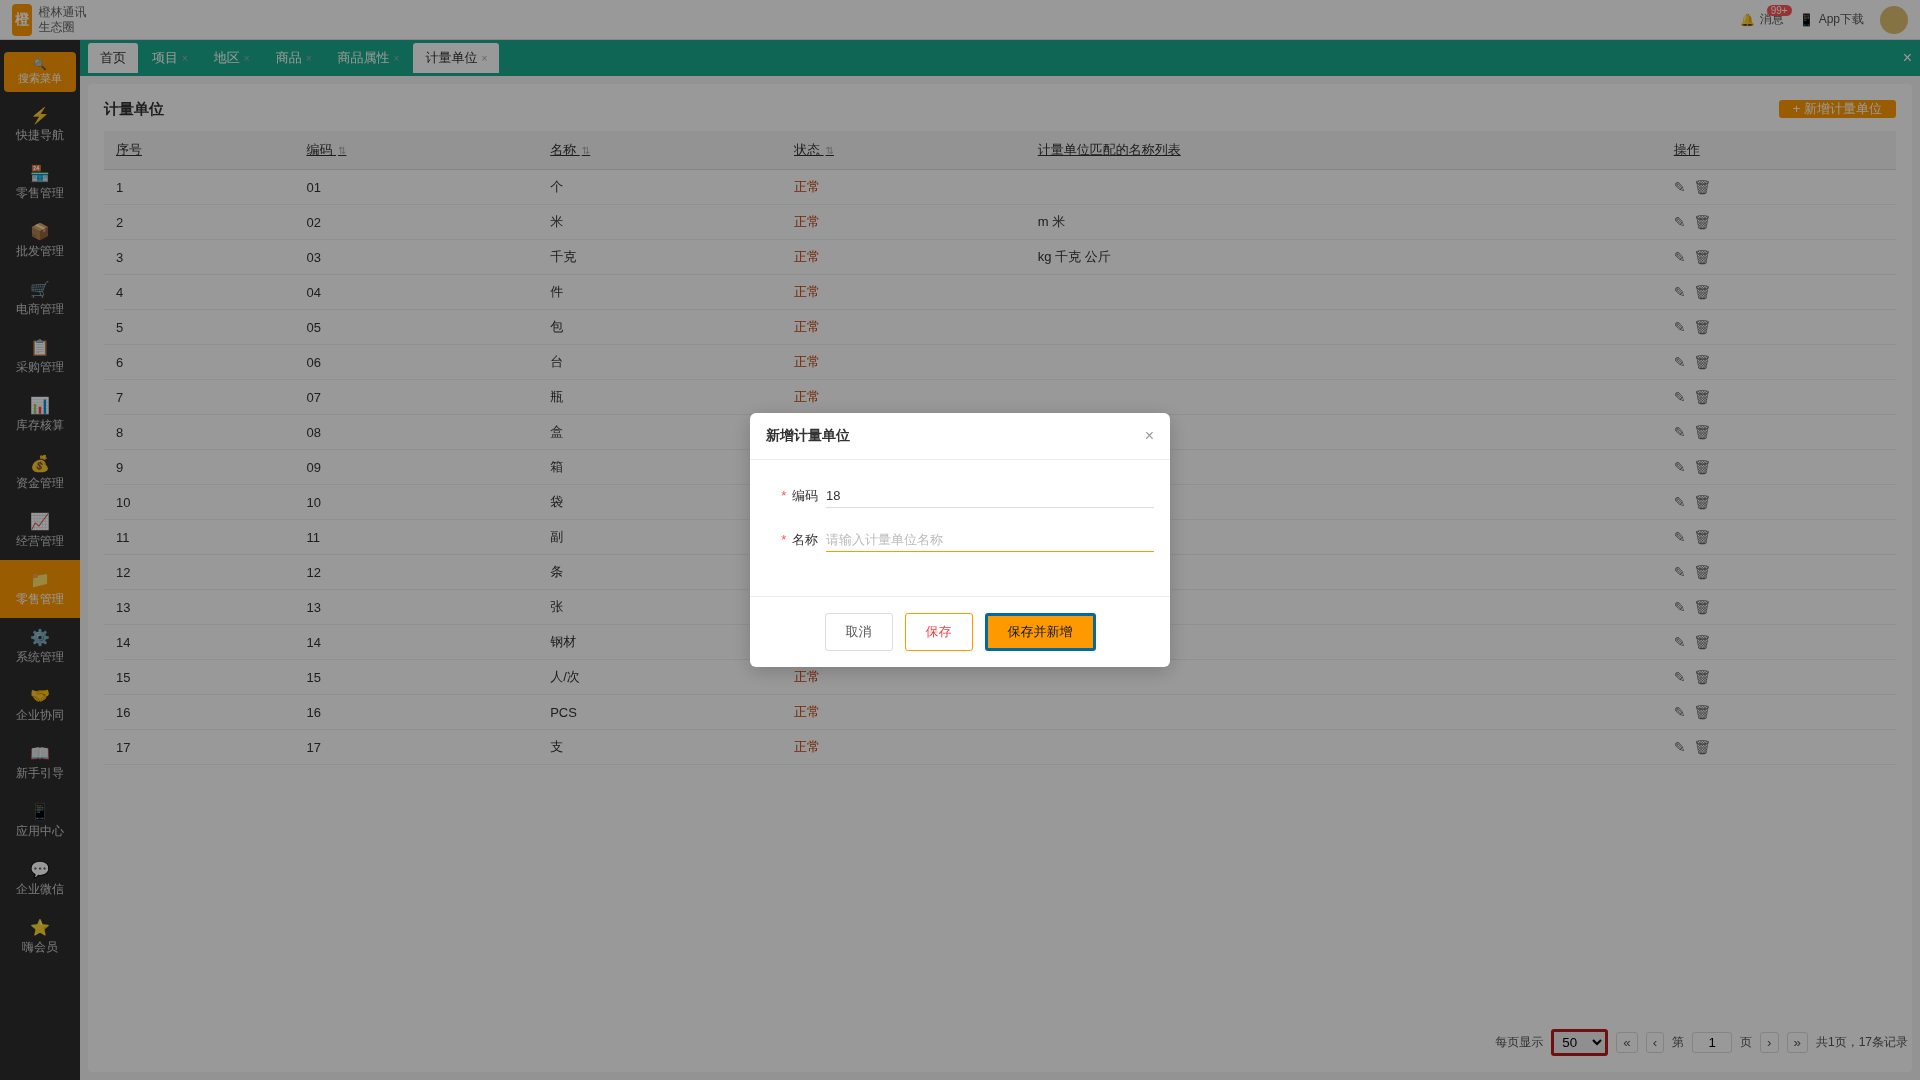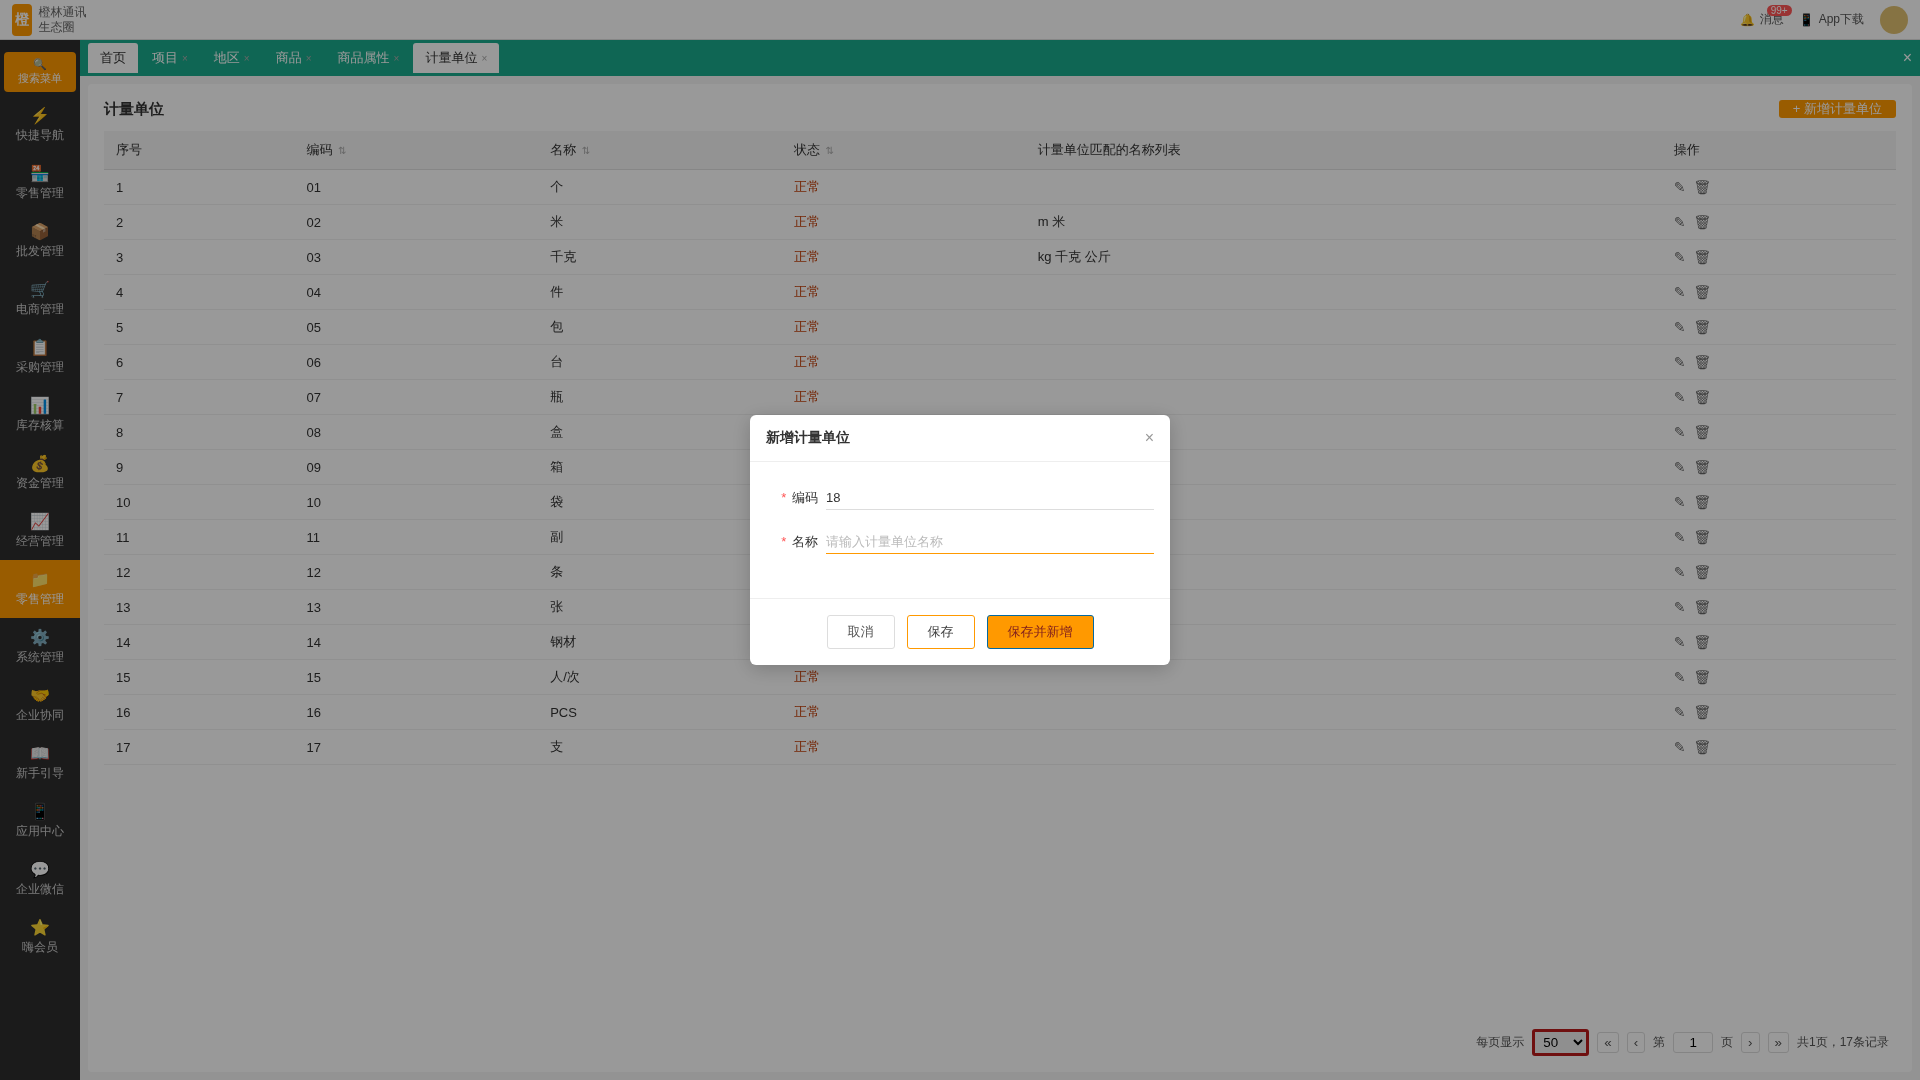--- a/index.html
+++ b/index.html
@@ -37,51 +37,51 @@
     .tab.home { background: #fff; color: #333; }
     .tab-close-all { margin-left: auto; color: #fff; cursor: pointer; font-size: 16px; }
 
     
     .page-content { flex: 1; background: #fff; margin: 8px; border-radius: 4px; padding: 16px; overflow: auto; position: relative; }
     .page-title { font-size: 15px; font-weight: bold; margin-bottom: 12px; color: #333; }
     .add-btn { position: absolute; top: 16px; right: 16px; background: #f90; color: #fff; border: none; padding: 0 14px; border-radius: 3px; cursor: pointer; font-size: 13px; }
 
     
     table { width: 100%; border-collapse: collapse; font-size: 13px; }
-    thead tr { background: #f5f5f5; }
+    thead tr { background: #f5f5f5; text-decoration: underline; }
     th { padding: 10px 12px; text-align: left; border-bottom: 1px solid #e0e0e0; color: #333; font-weight: normal; white-space: nowrap; }
     td { padding: 8px 12px; border-bottom: 1px solid #f0f0f0; color: #333; }
     .status-normal { color: #c2410c; }
     .action-icons { display: flex; gap: 8px; }
     .action-icon { cursor: pointer; color: #666; font-size: 14px; }
 
     
-    .pagination { position: absolute; bottom: 16px; right: 23px; display: flex; align-items: center; gap: 8px; font-size: 12px; color: #555; }
+    .pagination { position: absolute; bottom: 16px; right: 4px; display: flex; align-items: center; gap: 8px; font-size: 12px; color: #555; }
     .page-select { border: 3px solid #b91c1c; border-radius: 3px; padding: 2px 4px; }
     .page-btn { border: 1px solid #ddd; background: #fff; padding: 2px 6px; border-radius: 3px; cursor: pointer; color: #555; }
     .page-btn:disabled { color: #ccc; cursor: default; }
     .page-input { border: 1px solid #ddd; border-radius: 3px; padding: 2px 6px; width: 40px; text-align: center; }
 
     
     .modal-overlay { position: fixed; top: 0; left: 0; width: 100%; height: 100%; background: rgba(0,0,0,0.4); z-index: 1000; display: flex; align-items: center; justify-content: center; }
     .modal { background: #fff; border-radius: 6px; width: 420px; box-shadow: 0 4px 20px rgba(0,0,0,0.2); }
     .modal-header { display: flex; align-items: center; justify-content: space-between; padding: 14px 16px; border-bottom: 1px solid #eee; }
     .modal-title { font-size: 14px; font-weight: bold; color: #333; }
     .modal-close { cursor: pointer; color: #999; font-size: 16px; }
     .modal-body { padding: 24px 16px; }
     .form-row { display: flex; align-items: center; margin-bottom: 20px; }
     .form-label { width: 60px; text-align: right; padding-right: 8px; color: #333; font-size: 13px; }
     .required-star { color: #f55; margin-right: 2px; }
     .form-input { flex: 1; border: none; border-bottom: 1px solid #ddd; outline: none; padding: 4px 0; font-size: 13px; color: #333; }
     .form-input.active-border { border-bottom: 1px solid #f90; }
     .form-input::placeholder { color: #bbb; }
     .modal-footer { display: flex; justify-content: center; gap: 12px; padding: 16px; border-top: 1px solid #eee; }
     .btn-cancel { border: 1px solid #ddd; background: #fff; color: #555; padding: 7px 20px; border-radius: 3px; cursor: pointer; font-size: 13px; }
-    .btn-save { border: 1px solid #f90; background: #fff; color: #404040; padding: 7px 20px; border-radius: 3px; cursor: pointer; font-size: 13px; }
-    .btn-save-new { background: #f90; color: #7f1d1d; border: 1px solid #0369a1; padding: 7px 20px; border-radius: 3px; cursor: pointer; font-size: 13px; }
+    .btn-save { border: 1px solid #f90; background: #fff; color: #ef4444; padding: 7px 20px; border-radius: 3px; cursor: pointer; font-size: 13px; }
+    .btn-save-new { background: #f90; color: #0f172a; border: 3px solid #0369a1; padding: 7px 20px; border-radius: 3px; cursor: pointer; font-size: 13px; }
 
     
     .sort-icon { font-size: 10px; color: #aaa; margin-left: 2px; }
   </style>
 </head>
 <body>
 
 <div class="top-bar">
   <div class="top-bar-left">
     <div class="logo-area">

